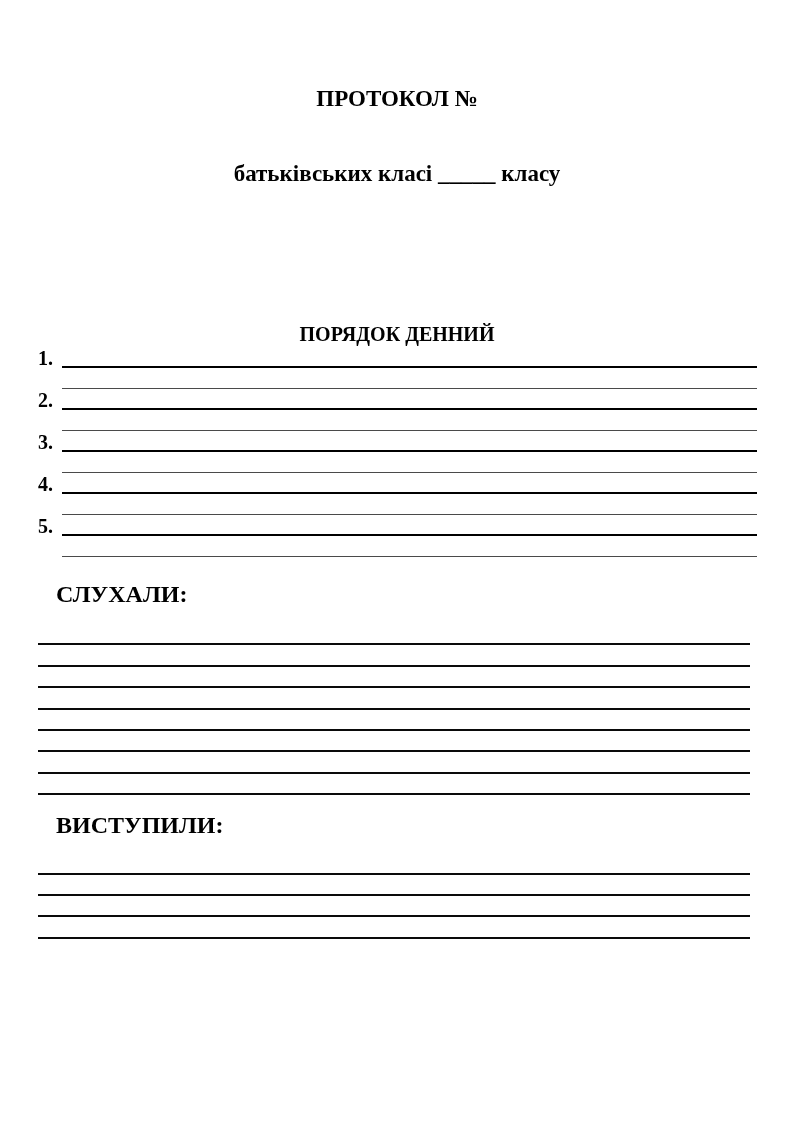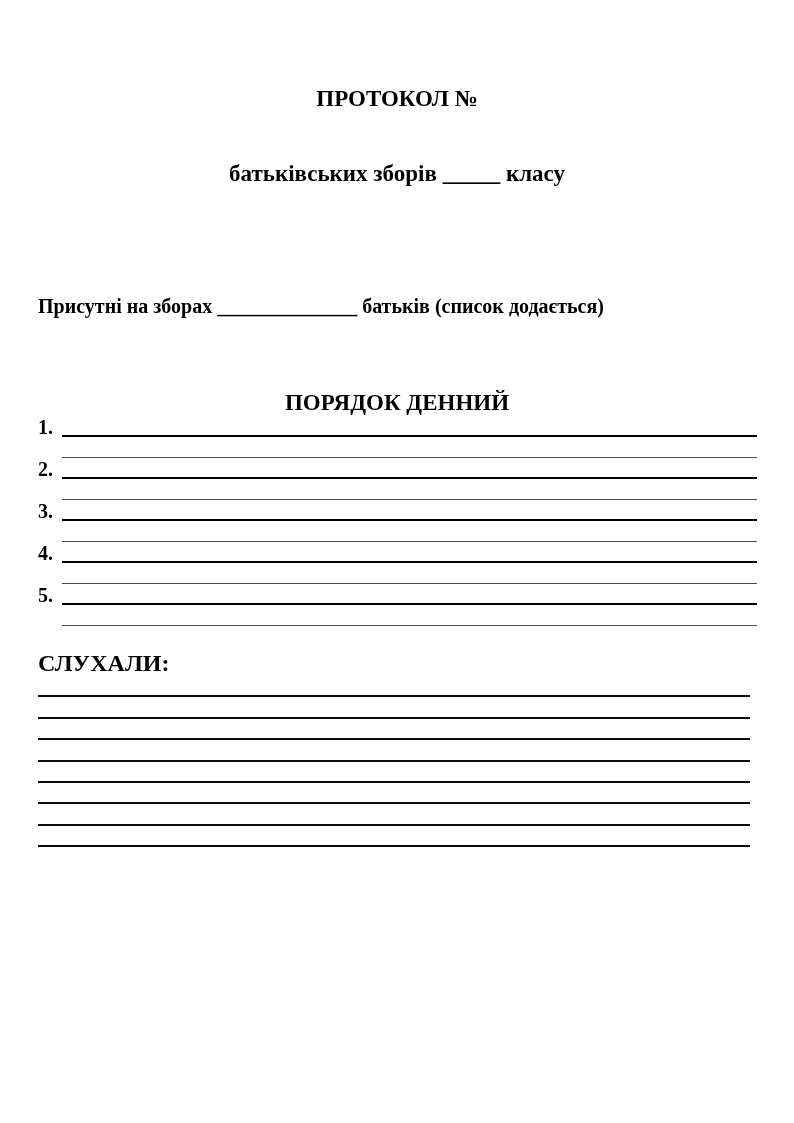--- a/index.html
+++ b/index.html
@@ -35,21 +35,21 @@
     margin-top: 13px;
     font-size: 20px;
     line-height: 23px;
     white-space: pre-wrap;
   }
 
   
   .agenda-title {
     margin-top: 27px;
     text-align: center;
-    font-size: 23px;
+    font-size: 20px;
     line-height: 24px;
     margin-left: 6px;
   }
   .agenda-list {
     margin-top: 1px;
     margin-right: -7px;
   }
   .agenda-row {
     display: flex;
     align-items: flex-end;
@@ -65,21 +65,21 @@
   }
   .agenda-line.main {
     border-bottom: 2px solid #000000;
   }
   .agenda-line.cont {
     border-bottom: 1px solid #4a4a4a;
   }
 
   
   .section-heading {
-    margin: 0;
+    margin: 18px;
     font-size: 24px;
     line-height: 24px;
     font-weight: bold;
   }
   .section-lines .wline {
     height: 21.4px;
     box-sizing: border-box;
     border-bottom: 2px solid #0a0a0a;
   }
   .section:nth-of-type(1) { margin-top: 25px; }
@@ -89,25 +89,24 @@
   .section:nth-of-type(3) { margin-top: 26px; }
   .section:nth-of-type(3) .section-lines { margin-top: 0px; }
 </style>
 </head>
 <body>
 
 <div class="page">
 
   <header class="doc-header">
     <div>ПРОТОКОЛ №</div>
-    <div>батьківських зборів _____ класу</div>
+    <div>батьківських класі _____ класу</div>
   </header>
 
   <div class="info">
-    <div>Присутні на зборах ______________ батьків (список додається)</div>
   </div>
 
   <div class="agenda-title">ПОРЯДОК ДЕННИЙ</div>
 
   <div class="agenda-list">
   <div class="agenda-item">
     <div class="agenda-row">
       <span class="agenda-num">1.</span>
       <span class="agenda-line main"></span>
     </div>
@@ -170,16 +169,25 @@
           <div class="wline"></div>
           <div class="wline"></div>
           <div class="wline"></div>
           <div class="wline"></div>
           <div class="wline"></div>
           <div class="wline"></div>
           <div class="wline"></div>
         </div>
   </section>
 
+  <section class="section">
+    <h2 class="section-heading">ВИСТУПИЛИ:</h2>
+    <div class="section-lines">
+          <div class="wline"></div>
+          <div class="wline"></div>
+          <div class="wline"></div>
+          <div class="wline"></div>
+        </div>
+  </section>
 
 </div>
 
 </div>
 
 </body></html>

